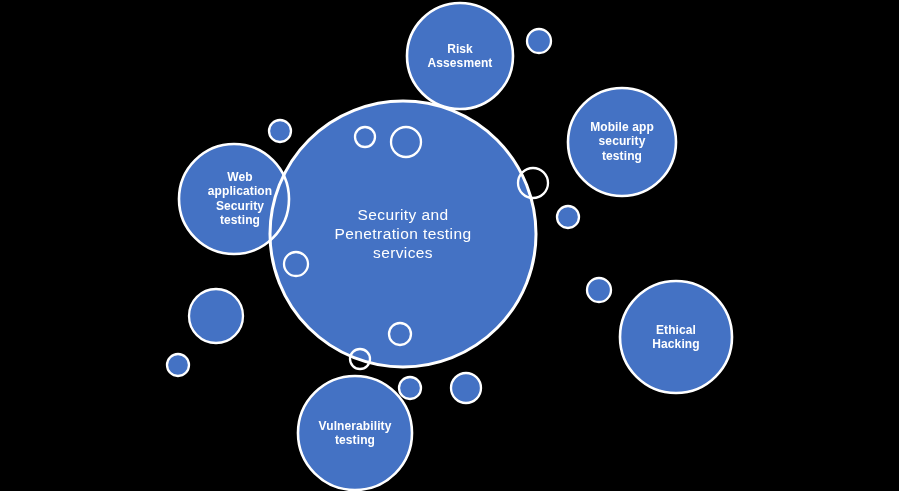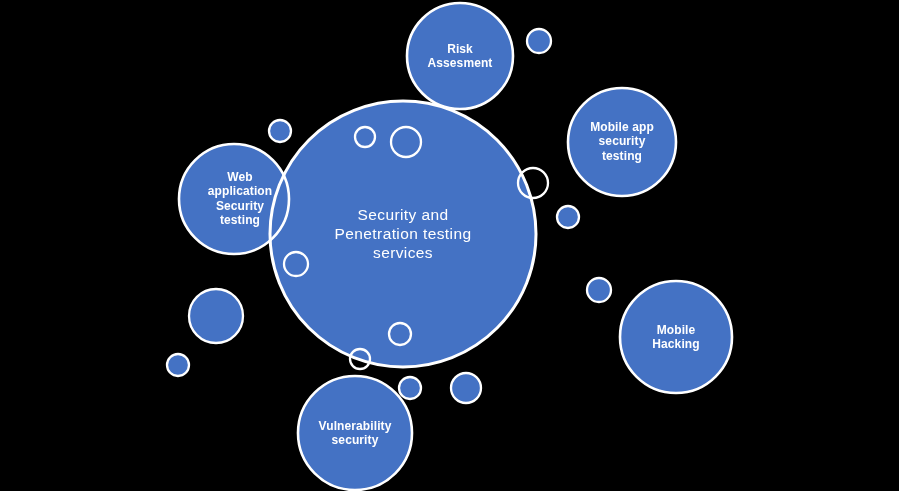--- a/index.html
+++ b/index.html
@@ -108,18 +108,18 @@
 
   <div class="bubble-label satellite-label" style="left: 622px; top: 142px;">Mobile app
 security
 testing</div>
 
   <div class="bubble-label satellite-label" style="left: 234px; top: 199px; margin-left: 6px;">Web
 application
 Security
 testing</div>
 
-  <div class="bubble-label satellite-label" style="left: 676px; top: 337px;">Mobile
+  <div class="bubble-label satellite-label" style="left: 676px; top: 337px;">Ethical
 Hacking</div>
 
   <div class="bubble-label satellite-label" style="left: 355px; top: 433px;">Vulnerability
-security</div>
+testing</div>
 </div>
 
 </body></html>

